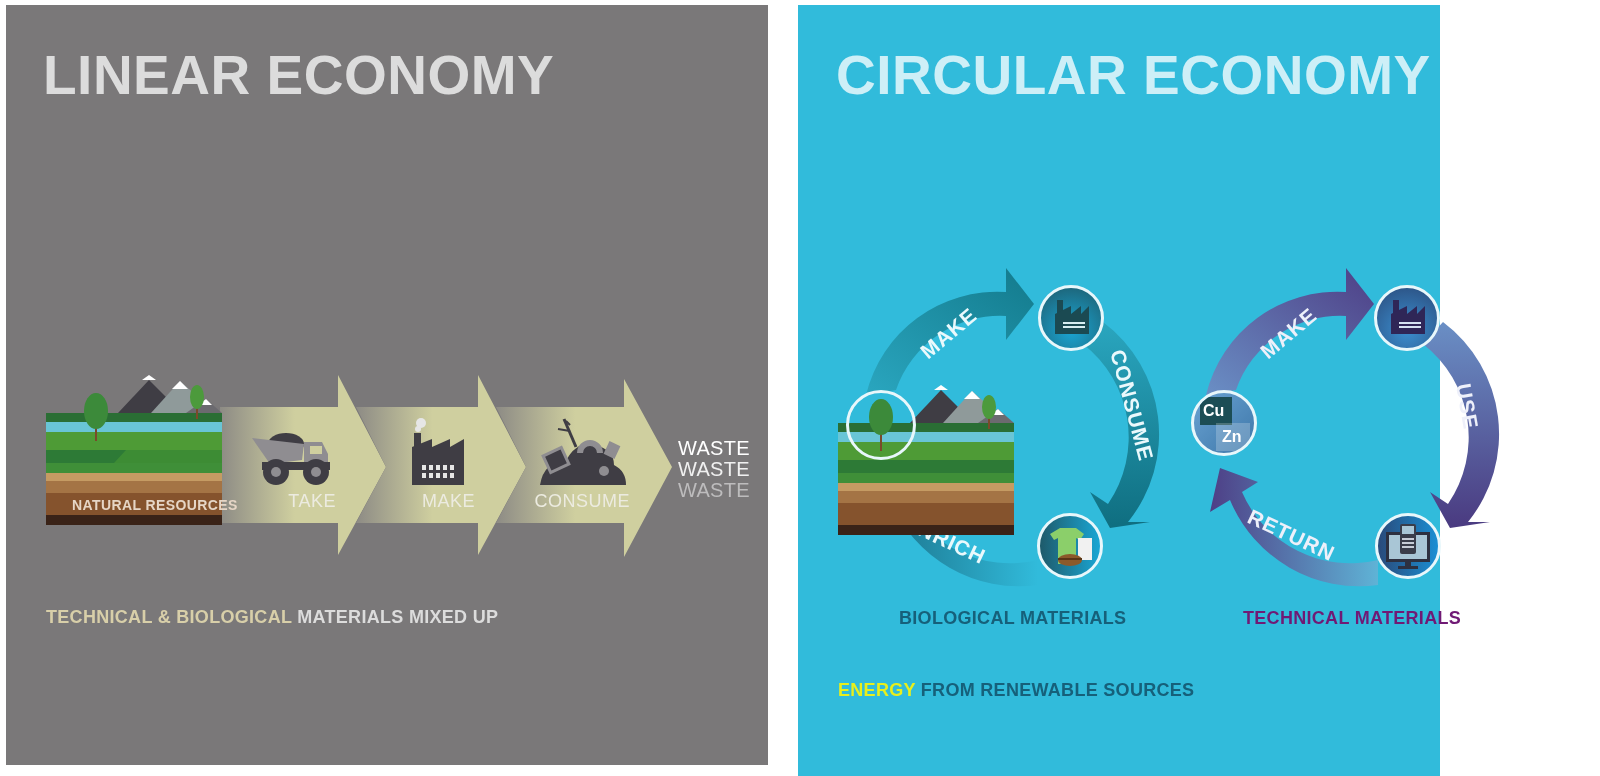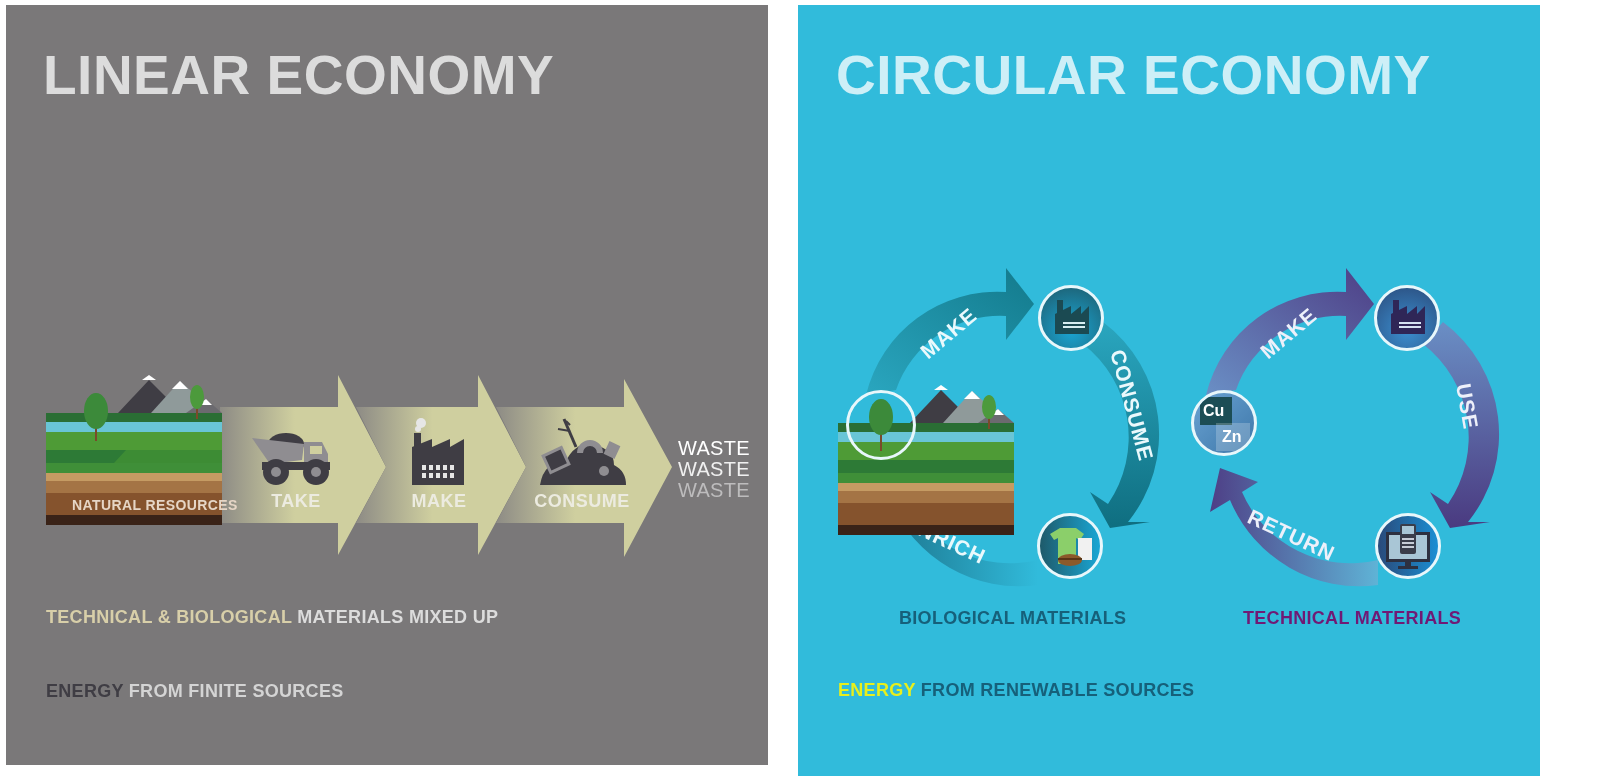--- a/index.html
+++ b/index.html
@@ -2,31 +2,31 @@
 <html><head>
 <meta charset="utf-8">
 <style>
   html, body { margin: 0; padding: 0; }
   body {
     width: 1600px; height: 776px; background: #ffffff; position: relative; overflow: hidden;
     font-family: "Liberation Sans", "DejaVu Sans", sans-serif;
   }
   .panel { position: absolute; }
   #linear { left: 6px; top: 5px; width: 762px; height: 760px; background: #7a7879; }
-  #circular { left: 798px; top: 5px; width: 742px; height: 771px; background: #31bbdb; }
+  #circular { left: 798px; top: 5px; width: 642px; height: 771px; background: #31bbdb; }
   .title {
     position: absolute; left: 37px; top: 38px; font-size: 55px; font-weight: bold;
     letter-spacing: 0.5px; margin: 0;
   }
   #linear .title { color: #dcdcdc; }
   #circular .title { color: #cdeff7; left: 38px; }
   .caption { position: absolute; font-weight: bold; font-size: 18px; letter-spacing: 0.3px; white-space: nowrap; }
   .abs { position: absolute; }
   svg { display: block; }
-  .step-label { position: absolute; font-weight: bold; font-size: 18px; color: #ecebe0; letter-spacing: 0.5px; text-align: center; }
+  .step-label { position: absolute; font-weight: normal; font-size: 18px; color: #ecebe0; letter-spacing: 0.5px; text-align: right; }
   .waste { position: absolute; font-weight: normal; font-size: 20px; line-height: 21px; letter-spacing: 0.3px; }
   .nr-label { position: absolute; font-weight: bold; font-size: 14px; color: #e6d6c6; letter-spacing: 0.4px; padding-left: 20px; }
   .circle-icon { position: absolute; width: 66px; height: 66px; border-radius: 50%; border: 3px solid #e8f7fb; overflow: hidden; box-sizing: border-box; }
 </style>
 </head>
 <body>
 
 <section id="linear" class="panel">
   <h1 class="title">LINEAR ECONOMY</h1>
 
@@ -116,23 +116,20 @@
 
   <div class="waste" style="left:672px;top:433px">
     <div style="color:#ffffff">WASTE</div>
     <div style="color:#f0f0f0">WASTE</div>
     <div style="color:#bdbcbd">WASTE</div>
   </div>
 
   <div class="caption" style="left:40px;top:602px">
     <span style="color:#d8cfa9">TECHNICAL &amp; BIOLOGICAL</span><span style="color:#dcdcdc"> MATERIALS MIXED UP</span>
   </div>
-  <div class="caption" style="left:40px;top:676px">
-    <span style="color:#3f3d44">ENERGY</span><span style="color:#d4d4d4"> FROM FINITE SOURCES</span>
-  </div>
 </section>
 
 <section id="circular" class="panel">
   <h1 class="title">CIRCULAR ECONOMY</h1>
 
   <div class="abs" style="left:30px;top:255px;width:345px;height:330px">
     <svg class="abs" style="left:0;top:0" width="345" height="330">
       <defs>
         <linearGradient id="bg1" x1="0" x2="1" y1="1" y2="0">
           <stop offset="0" stop-color="#2aa6bf"></stop>

